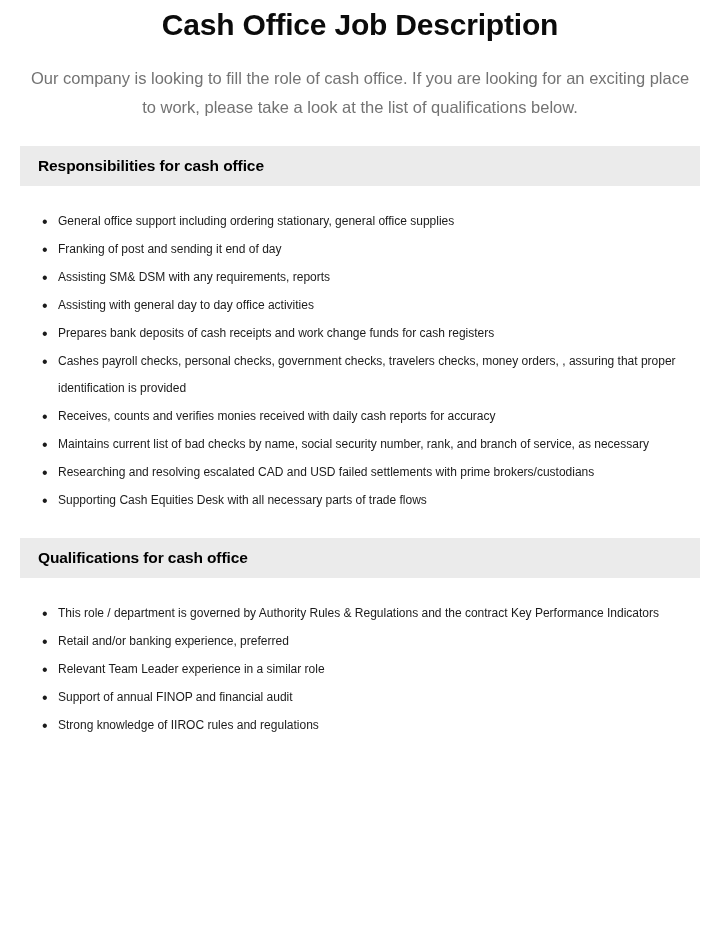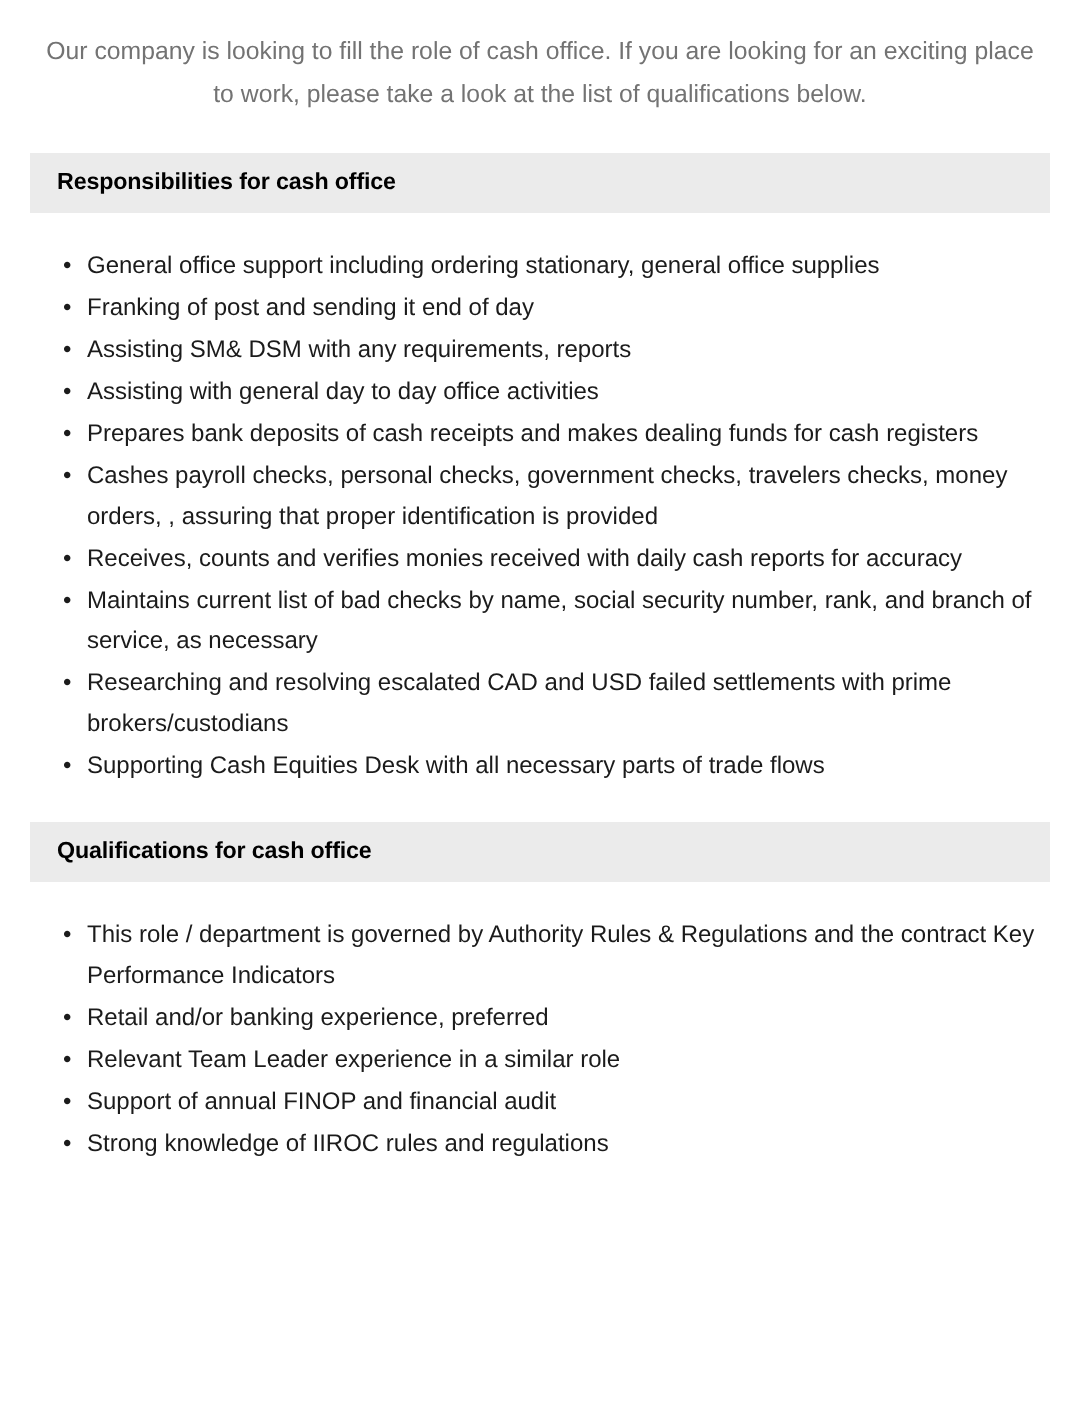--- a/index.html
+++ b/index.html
@@ -74,53 +74,54 @@
   }
 
   ul.bullet-list.qualifications {
     margin-top: 22px;
   }
 
   ul.bullet-list li {
     position: relative;
     padding-left: 38px;
     margin-bottom: 1px;
-    font-size: 16px;
+    font-size: 12px;
     line-height: 27px;
     color: #1b1b1b;
   }
 
   ul.bullet-list li::before {
     content: "\2022";
     position: absolute;
     left: 22px;
     top: 0;
     font-size: 16px;
     line-height: 27px;
     color: #1b1b1b;
   }
 </style>
 </head>
 <body>
 
 <div class="page">
 
+  <h1 class="doc-title">Cash Office Job Description</h1>
 
   <p class="intro">Our company is looking to fill the role of cash office. If you are looking for an exciting place to work, please take a look at the list of qualifications below.</p>
 
   <div class="section">
     <div class="section-header">
       <span class="section-header-text">Responsibilities for cash office</span>
     </div>
     <ul class="bullet-list responsibilities">
       <li>General office support including ordering stationary, general office supplies</li>
       <li>Franking of post and sending it end of day</li>
       <li>Assisting SM&amp; DSM with any requirements, reports</li>
       <li>Assisting with general day to day office activities</li>
-      <li>Prepares bank deposits of cash receipts and makes dealing funds for cash registers</li>
+      <li>Prepares bank deposits of cash receipts and work change funds for cash registers</li>
       <li>Cashes payroll checks, personal checks, government checks, travelers checks, money orders, , assuring that proper identification is provided</li>
       <li>Receives, counts and verifies monies received with daily cash reports for accuracy</li>
       <li>Maintains current list of bad checks by name, social security number, rank, and branch of service, as necessary</li>
       <li>Researching and resolving escalated CAD and USD failed settlements with prime brokers/custodians</li>
       <li>Supporting Cash Equities Desk with all necessary parts of trade flows</li>
     </ul>
   </div>
 
   <div class="section">
     <div class="section-header">

